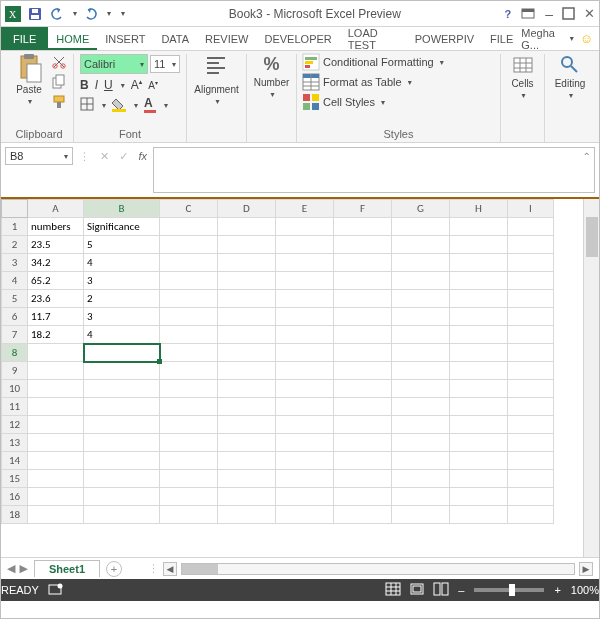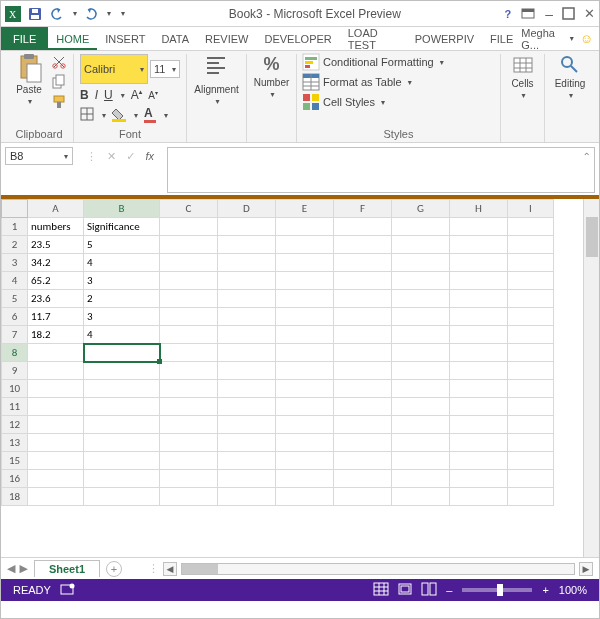--- a/index.html
+++ b/index.html
@@ -87,34 +87,34 @@
 
   .big-btn { display:flex; flex-direction:column; align-items:center; justify-content:center; width:36px; gap:2px; }
   .big-btn svg { width:24px; height:28px; }
   .mini-col { display:flex; flex-direction:column; gap:4px; }
   .mini { width:16px; height:16px; display:flex; align-items:center; justify-content:center; }
   .dd { font-size:8px; color:#555; margin-left:2px; }
   .cells-col { display:flex; flex-direction:column; align-items:center; gap:2px; width:32px; }
 
   .font-top { display:flex; align-items:center; gap:2px; }
   .font-name {
-    border: 1px solid #c0c0c0; background:#fde047; height:30px; width:68px; padding:0 3px; font-size:11px;
+    border: 1px solid #c0c0c0; background:#86efac; height:20px; width:68px; padding:0 3px; font-size:11px;
     display:flex; align-items:center; justify-content:space-between;
   }
   .font-size { border:1px solid #c0c0c0; background:#fff; height:18px; width:30px; padding:0 3px; font-size:11px; display:flex; align-items:center; justify-content:space-between;}
   .font-mid, .font-bot { display:flex; align-items:center; gap:6px; margin-top:4px; }
   .font-block { display:flex; flex-direction:column; }
 
   .styles-body { display:flex; flex-direction:column; gap:4px; font-size:11px; color:#444; }
   .styles-body .row { display:flex; align-items:center; gap:4px; }
   .styles-body svg { flex-shrink:0; }
 
   .name-fx {
-    height:56px; display:flex; align-items:flex-start; border-bottom:4px solid #a16207; padding:4px;
-    gap:13px; background:#fff;
+    height:56px; display:flex; align-items:flex-start; border-bottom:2px solid #a16207; padding:4px;
+    gap:6px; background:#fff;
   }
   .name-box { width:68px; height:18px; border:1px solid #c0c0c0; background:#fff; padding:0 4px; font-size:11px; display:flex; align-items:center; justify-content:space-between;}
   .fx-controls { display:flex; align-items:center; gap:10px; height:18px; color:#888; }
   .fx-bar { flex:1; height:46px; border:1px solid #c0c0c0; background:#fff; position:relative; }
   .fx-bar .expand { position:absolute; right:3px; top:3px; color:#888; font-size:10px; }
 
   .grid-area { position:relative; height:358px; background:#fff; display:flex; }
   table { border-collapse:collapse; table-layout:fixed; }
   th, td { border:1px solid #d9d9d9; font-size:11px; font-family:Calibri, sans-serif; color:#000; }
   .corner { width:26px; height:18px; background:#f0f0f0; border:1px solid #c0c0c0; }
@@ -132,21 +132,21 @@
 
   .sheet-tabs { height:22px; background:#fff; border-top:1px solid #d4d4d4; display:flex; align-items:center; padding:0 6px; gap:6px; font-size:11px; }
   .sheet-tabs .nav { color:#888; display:flex; gap:4px; }
   .sheet-tab { border:1px solid #c0c0c0; border-bottom:none; padding:2px 14px; background:#fff; font-weight:bold; color:#217346; }
   .sheet-tabs .add { width:16px; height:16px; border:1px solid #c0c0c0; border-radius:50%; display:flex; align-items:center; justify-content:center; color:#888; }
   .hscroll { flex:1; display:flex; align-items:center; gap:4px; margin-left:20px; }
   .hscroll .track { flex:1; height:12px; border:1px solid #c0c0c0; background:#f5f5f5; position:relative; }
   .hscroll .thumb { position:absolute; left:0; top:0; height:10px; width:36px; background:#c8c8c8; }
   .hscroll .arrow { width:14px; height:14px; border:1px solid #c0c0c0; background:#f5f5f5; display:flex; align-items:center; justify-content:center; color:#666; font-size:9px;}
 
-  .status { height:22px; background:#4c1d95; color:#fff; display:flex; align-items:center; padding:0 12px; font-size:11px; }
+  .status { height:22px; background:#404040; color:#fff; display:flex; align-items:center; padding:0 0; font-size:11px; }
   .status .left { display:flex; align-items:center; gap:10px; }
   .status .right { margin-left:auto; display:flex; align-items:center; gap:10px; }
   .zoom-track { width:70px; height:4px; background:rgba(255,255,255,.4); position:relative; }
   .zoom-track::before { content:""; position:absolute; left:50%; top:-3px; width:1px; height:10px; background:#fff; }
   .zoom-thumb { position:absolute; left:50%; top:-4px; width:6px; height:12px; background:#fff; }
   svg { overflow:visible; }
 </style>
 </head>
 <body>
 
@@ -580,20 +580,32 @@
             <td class=""></td>
             <td class=""></td>
             <td class=""></td>
             <td class=""></td>
             <td class=""></td>
             <td class=""></td>
             <td class=""></td>
             <td class=""></td>
           </tr>
           <tr>
+            <th class="rowhead">14</th>
+            <td class=""></td>
+            <td class=""></td>
+            <td class=""></td>
+            <td class=""></td>
+            <td class=""></td>
+            <td class=""></td>
+            <td class=""></td>
+            <td class=""></td>
+            <td class=""></td>
+          </tr>
+          <tr>
             <th class="rowhead">15</th>
             <td class=""></td>
             <td class=""></td>
             <td class=""></td>
             <td class=""></td>
             <td class=""></td>
             <td class=""></td>
             <td class=""></td>
             <td class=""></td>
             <td class=""></td>

